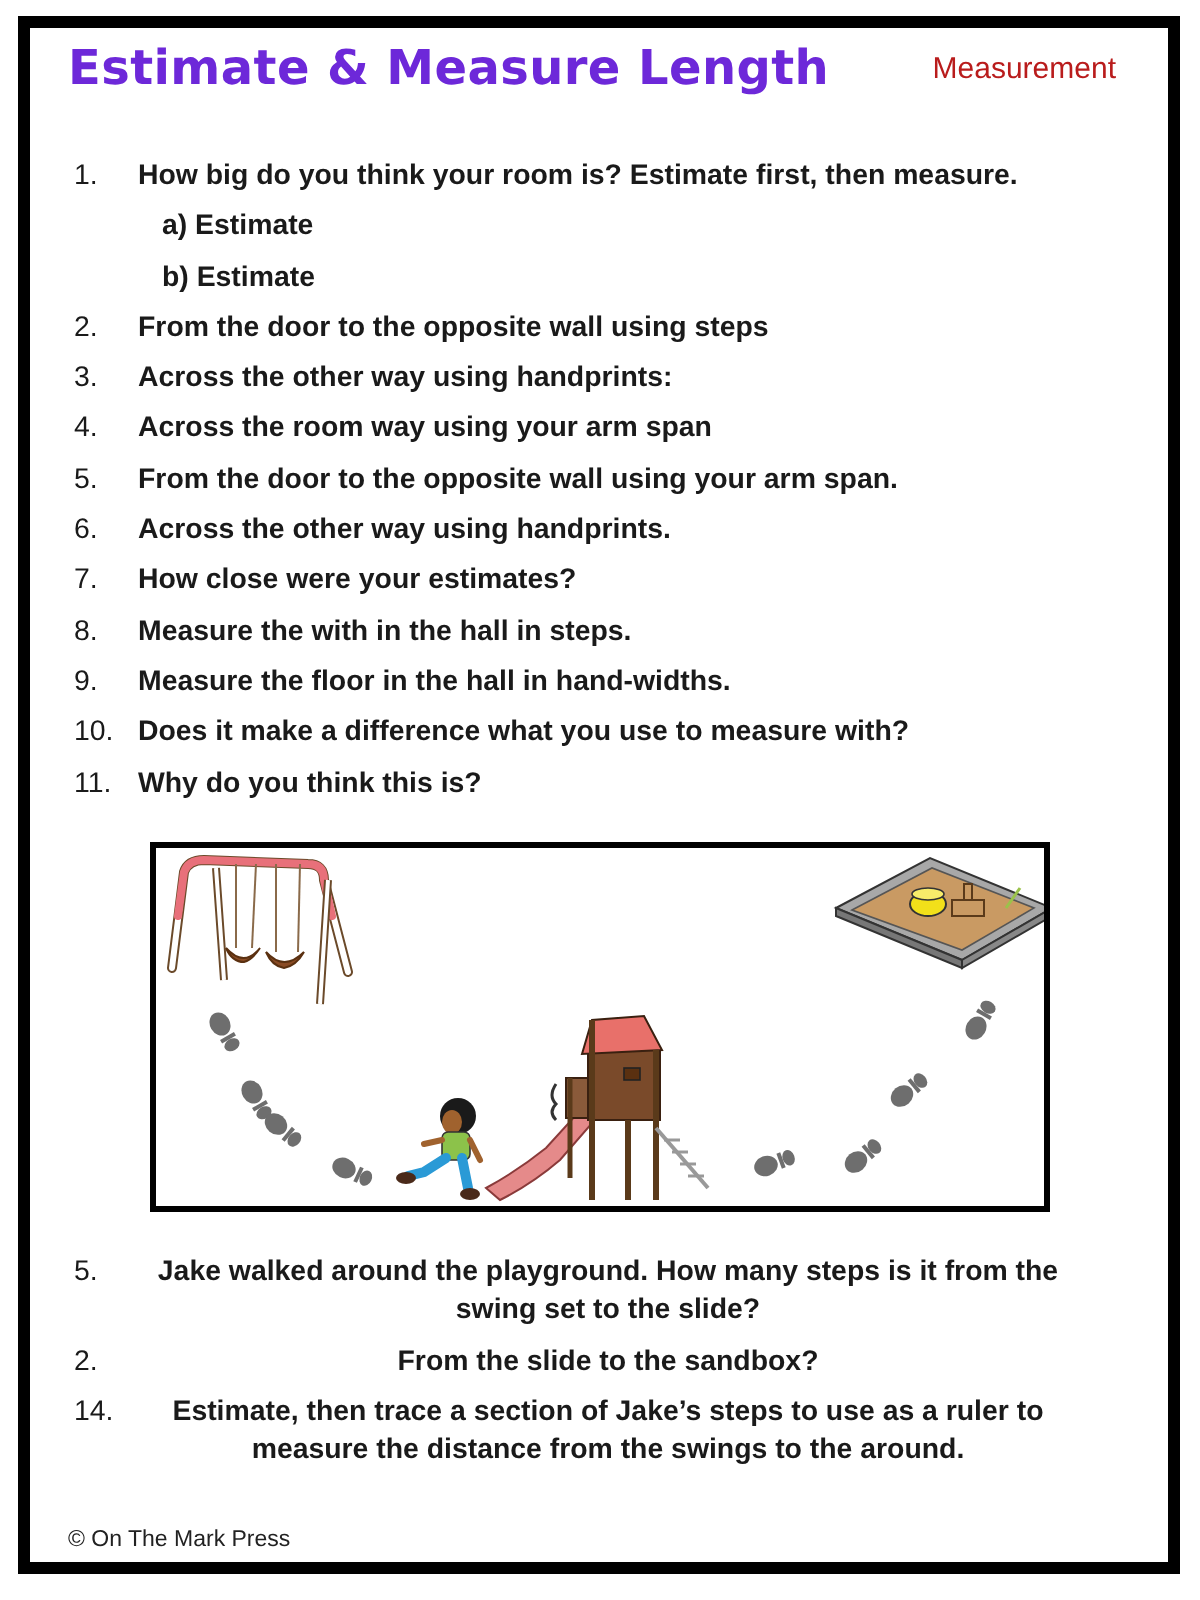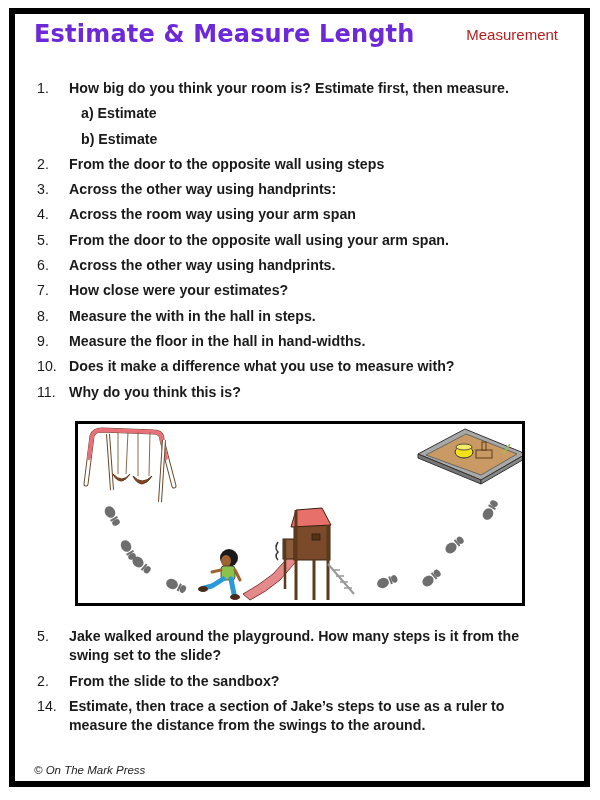--- a/index.html
+++ b/index.html
@@ -7,25 +7,25 @@
            font-family: "Liberation Sans", "DejaVu Sans", sans-serif; color: #1a1a1a; }
     .frame { position: absolute; left: 9px; top: 8px; width: 569px; height: 767px;
              border: 6px solid #000; background: #fff; }
     .title { position: absolute; left: 34px; top: 20px; font-family: "DejaVu Sans", sans-serif;
              font-weight: bold; font-size: 24px; letter-spacing: 0.2px; color: #6d28d9; }
     .tag { position: absolute; right: 42px; top: 26px; font-weight: normal; font-size: 15px; color: #b91c1c; }
     .q { position: absolute; left: 0; font-size: 14.2px; line-height: 18px; white-space: nowrap; }
     .q .num { position: absolute; left: 37px; }
     .q .txt { position: absolute; left: 69px; font-weight: bold; }
     .q.sub .txt { left: 81px; }
-    .q.wrap .txt { white-space: normal; width: 470px; line-height: 19px; }
+    .q.wrap .txt { white-space: normal; width: 470px; line-height: 19px; text-align: center; }
     .scene { position: absolute; left: 75px; top: 421px; width: 444px; height: 179px;
              border: 3px solid #000; background: #fff; overflow: hidden; }
     .scene svg { position: absolute; left: 0; top: 0; }
-    .footer { position: absolute; left: 34px; top: 764px; font-size: 11.5px; color: #222; font-style: italic; }
+    .footer { position: absolute; left: 34px; top: 764px; font-size: 11.5px; color: #222; }
   </style>
 </head>
 <body>
 
 <div class="frame"></div>
 
 <div class="title">Estimate &amp; Measure Length</div>
 <div class="tag">Measurement</div>
 
 <div class="q" style="top:79px">

